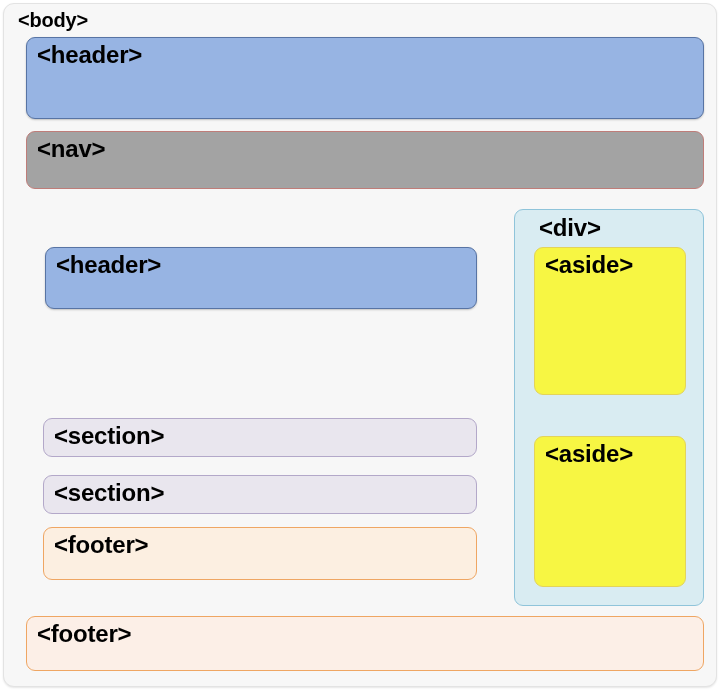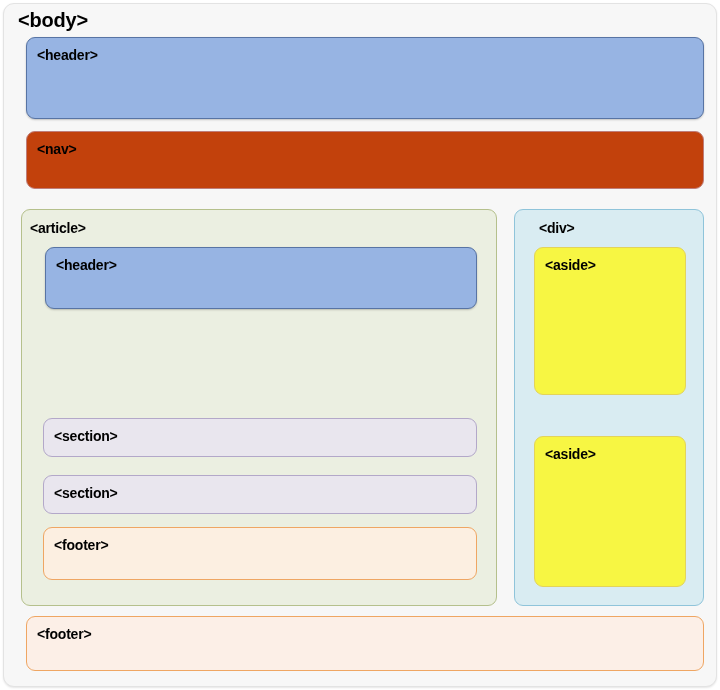--- a/index.html
+++ b/index.html
@@ -23,21 +23,21 @@
     box-sizing: border-box;
     border-style: solid;
     border-width: 1px;
     border-radius: 9px;
   }
   .box > .label {
     position: absolute;
     left: 10px;
     top: 5px;
     font-weight: bold;
-    font-size: 14px;
+    font-size: 24px;
     line-height: 24px;
     color: #000000;
     white-space: nowrap;
     letter-spacing: -0.2px;
   }
 
   
   #body-box {
     left: 3px;
     top: 3px;
@@ -64,21 +64,21 @@
     border-color: #5874a4;
     box-shadow: 0 1px 2px rgba(0,0,0,0.22);
   }
 
   
   #nav-box {
     left: 22px;
     top: 127px;
     width: 678px;
     height: 58px;
-    background: #c2410c;
+    background: #a3a3a3;
     border-color: #bf7d79;
   }
 
   
   #article-box {
     left: 17px;
     top: 205px;
     width: 476px;
     height: 397px;
     background: #ebefe1;
@@ -168,23 +168,20 @@
     <span class="label">&lt;body&gt;</span>
 
     <div class="box" id="header-box">
       <span class="label">&lt;header&gt;</span>
     </div>
 
     <div class="box" id="nav-box">
       <span class="label">&lt;nav&gt;</span>
     </div>
 
-    <div class="box" id="article-box">
-      <span class="label">&lt;article&gt;</span>
-    </div>
 
     <div class="box" id="article-header-box">
       <span class="label">&lt;header&gt;</span>
     </div>
 
     <div class="box" id="section1-box">
       <span class="label">&lt;section&gt;</span>
     </div>
 
     <div class="box" id="section2-box">

